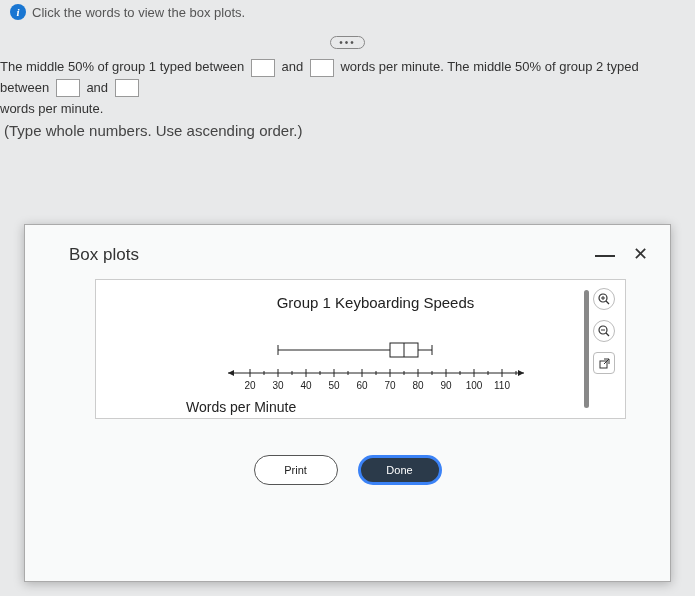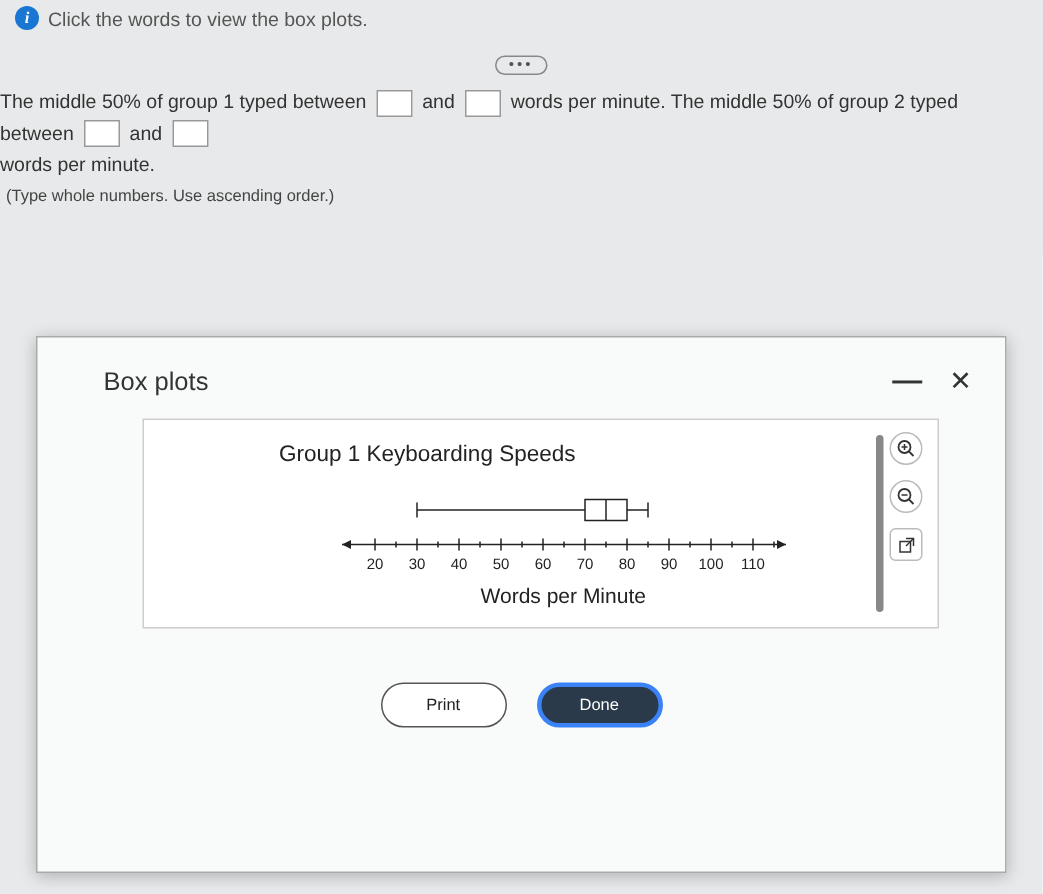--- a/index.html
+++ b/index.html
@@ -38,21 +38,21 @@
     font-size: 13px;
   }
   .blank {
     display: inline-block;
     width: 24px; height: 18px;
     border: 1px solid #999;
     background: #fff;
     vertical-align: middle;
     margin: 0 3px;
   }
-  .hint { color: #444; font-size: 11px; padding: 0 10px 0 4px; margin-top: 45px; }
+  .hint { color: #444; font-size: 15px; padding: 0 10px 0 4px; margin-top: 45px; }
 
   .modal {
     position: absolute;
     left: 24px; right: 24px; top: 224px; bottom: 14px;
     background: #f9fafa;
     border: 1px solid #aaa;
     box-shadow: 0 2px 10px rgba(0,0,0,.25);
   }
   .modal-header {
     display: flex; align-items: flex-end; justify-content: space-between;
@@ -79,23 +79,23 @@
     width: 22px; height: 22px; border: 1px solid #bbb; border-radius: 50%;
     background: #fff; display: flex; align-items: center; justify-content: center;
     font-size: 12px; color: #333;
   }
   .tool-btn.square { border-radius: 4px; }
   .scrollbar-stub {
     position: absolute; right: 36px; top: 10px; bottom: 10px; width: 5px;
     background: #888; border-radius: 3px;
   }
 
-  .chart-title { font-size: 15px; color: #222; margin-bottom: 6px; }
+  .chart-title { text-align: center; font-size: 15px; color: #222; margin-bottom: 16px; }
   .boxplot-svg { display: block; margin: 0 auto; }
-  .axis-label { text-align: center; font-size: 14px; color: #222; margin-top: 2px; }
+  .axis-label { font-size: 14px; color: #222; margin-top: 2px; }
 
   .modal-footer {
     display: flex; justify-content: center; gap: 20px;
     margin-top: 36px;
   }
   .btn {
     min-width: 84px; height: 30px; border-radius: 16px;
     display: inline-flex; align-items: center; justify-content: center;
     font-size: 11px; cursor: pointer;
   }

